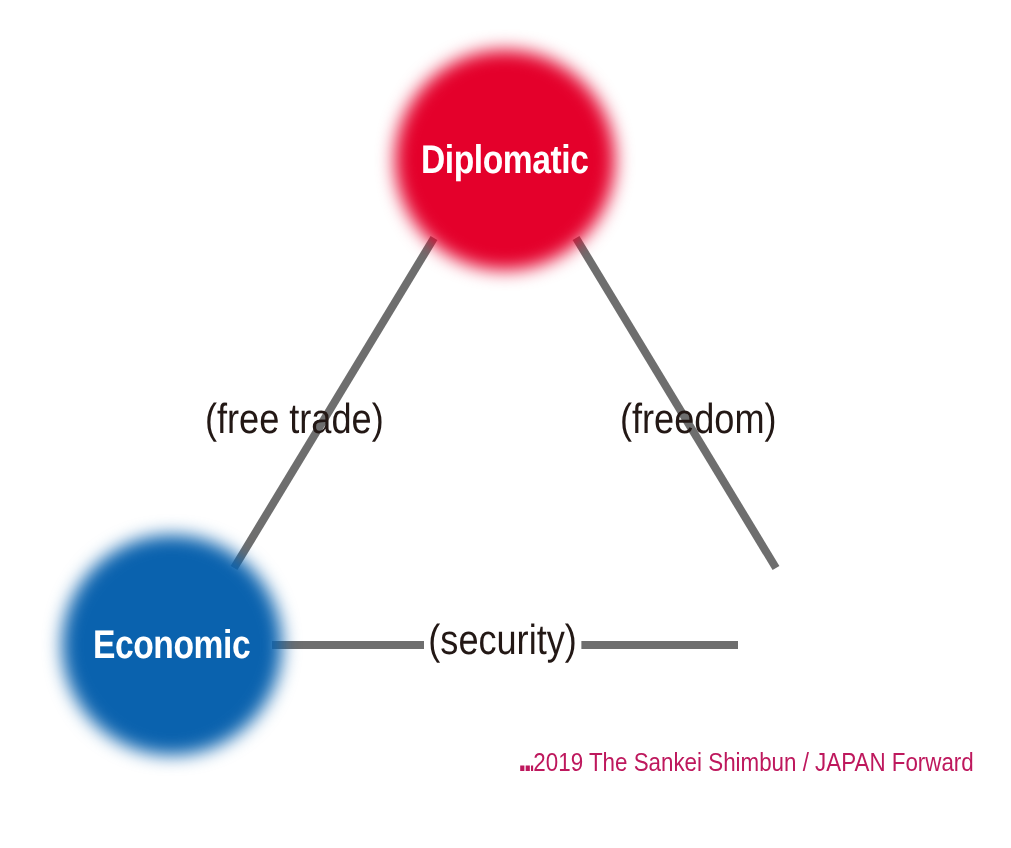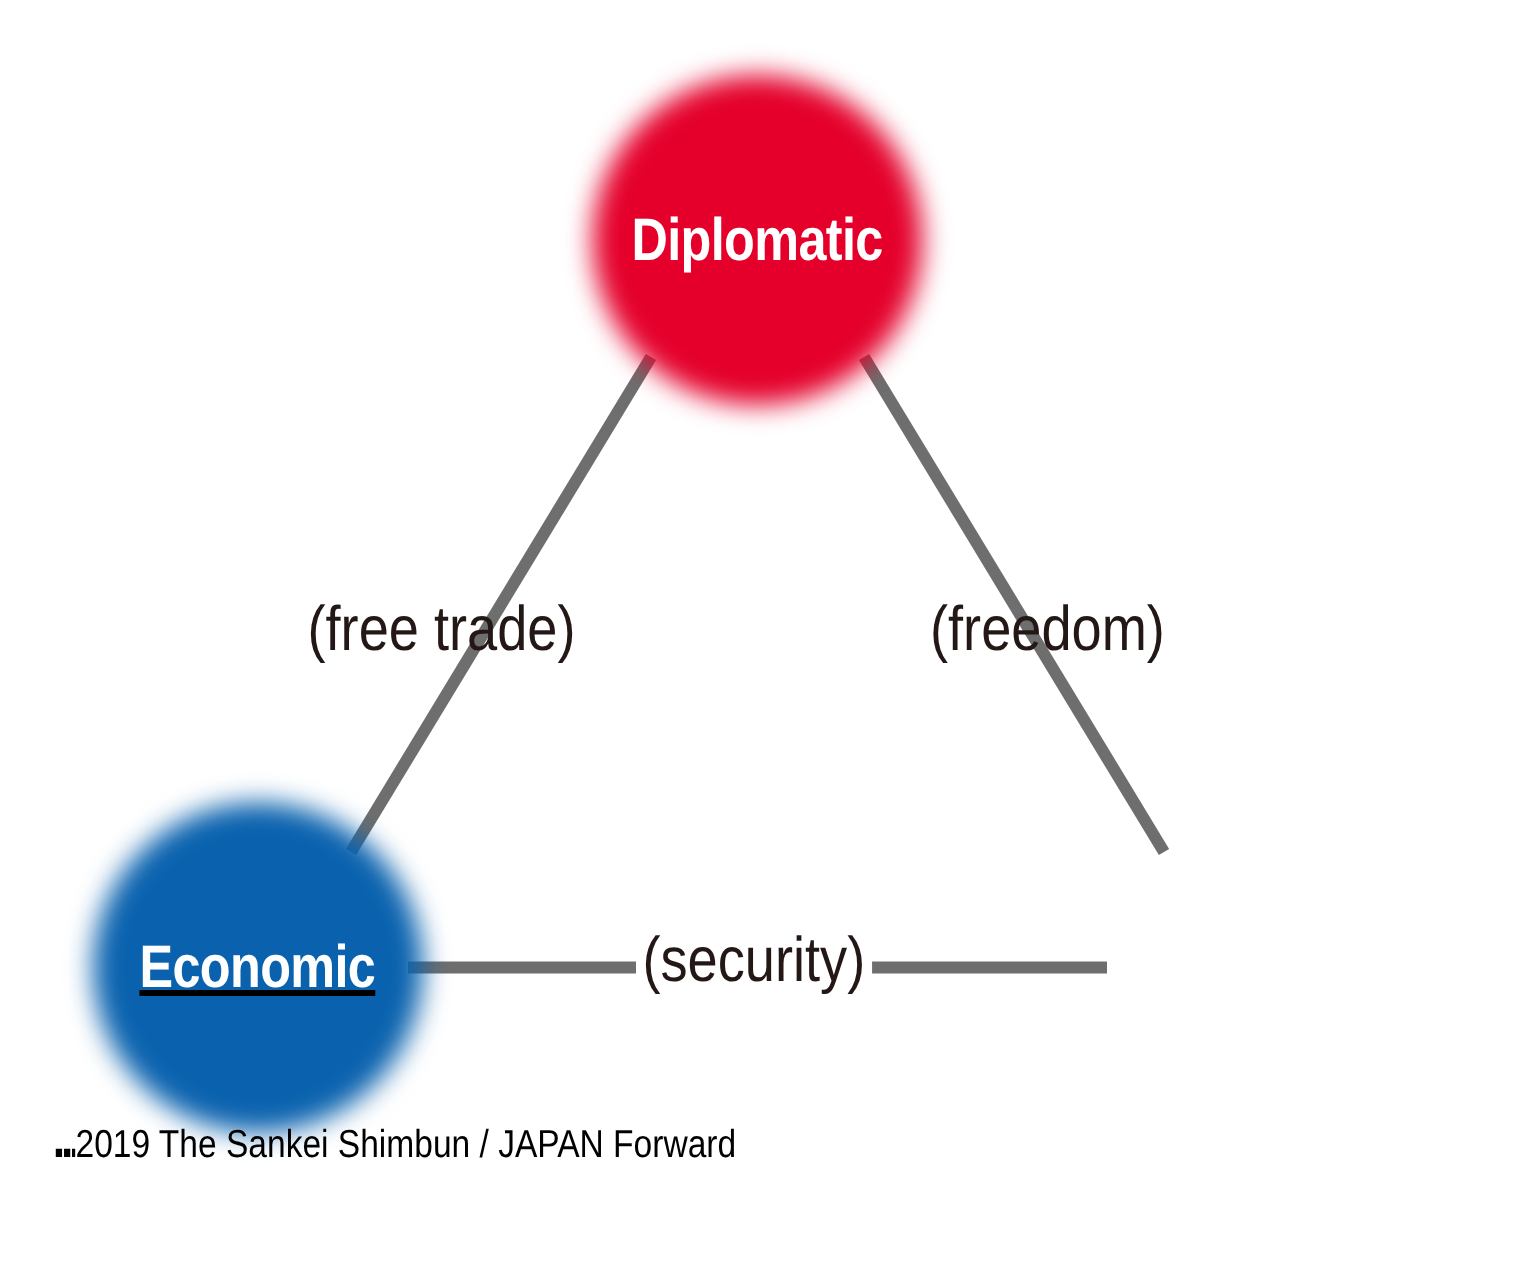--- a/index.html
+++ b/index.html
@@ -64,21 +64,20 @@
     left: 395px;
     top: 50px;
     width: 220px;
     height: 220px;
   }
   #node-economic {
     left: 62px;
     top: 535px;
     width: 220px;
     height: 220px;
-    text-decoration: underline;
   }
   #node-defense {
     left: 728px;
     top: 535px;
     width: 220px;
     height: 220px;
   }
 
   
   .edge-label {
@@ -110,23 +109,23 @@
     background: #ffffff;
     padding: 2px 5px;
   }
 
   
   #copyright {
     position: absolute;
     left: 0;
     top: 748px;
     width: 1011px;
-    text-align: left;
+    text-align: right;
     z-index: 5;
-    color: #000000;
+    color: #be185d;
     font-family: "Liberation Sans", sans-serif;
     font-size: 26px;
     line-height: 1.1;
     white-space: nowrap;
   }
   #copyright .cr-inner {
     display: inline-block;
     transform: scaleX(0.86);
     transform-origin: center;
   }

